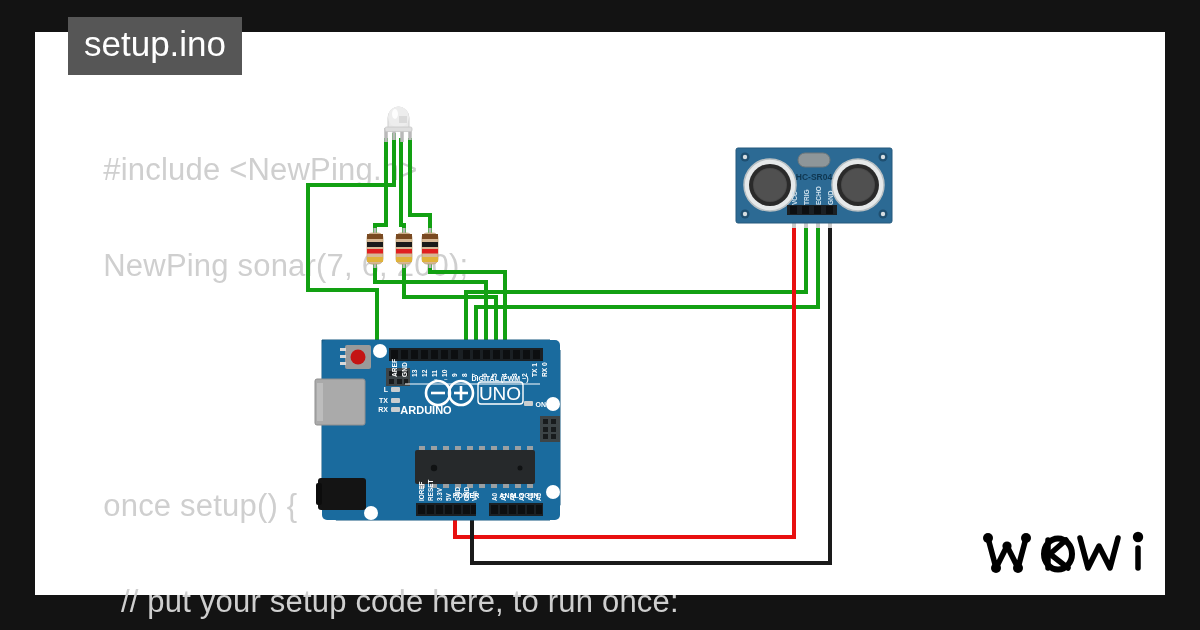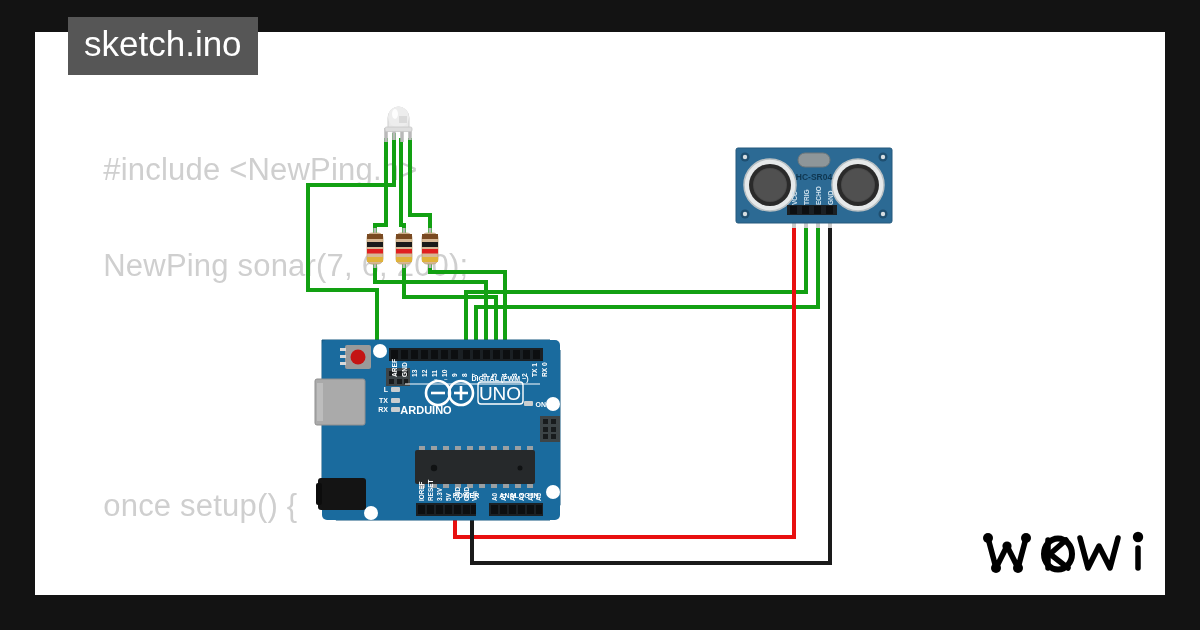--- a/index.html
+++ b/index.html
@@ -63,21 +63,21 @@
 <div id="stage">
 
   <div class="panel-shadow"></div>
   <div class="panel"></div>
 
   <div class="code">
     <span>#include &lt;NewPing.h&gt;</span><br>
     <span>NewPing sonar(7, 6, 200);</span><br>
     <span class="blank"></span>
     <span>once setup() {</span><br>
-    <br>
+    <span>  // put your setup code here, to run once:</span><br>
     <br>
     <br>
     <br>
     <br>
     
   </div>
 
   <svg class="circuit" viewBox="0 0 1200 630">
 
     <g fill="none" stroke-linecap="square">
@@ -404,21 +404,21 @@
       </g>
       <g fill="#c9cdcf">
         <rect x="391" y="387" width="9" height="5" rx="1"></rect>
         <rect x="391" y="398" width="9" height="5" rx="1"></rect>
         <rect x="391" y="407" width="9" height="5" rx="1"></rect>
         <rect x="524" y="401" width="9" height="5" rx="1"></rect>
       </g>
     </g>
   </svg>
 
-  <div class="badge">sketch.ino</div>
+  <div class="badge">setup.ino</div>
 
   <svg class="wokwi" viewBox="0 0 180 58">
     <g fill="none" stroke="#000000" stroke-width="5.5" stroke-linecap="round" stroke-linejoin="round">
       <path d="M 8 14 L 16 44 L 27 22 L 38 44 L 46 14"></path>
       <path d="M 100 14 L 108 44 L 119 22 L 130 44 L 138 14"></path>
       <path d="M 68 16 L 68 44"></path>
       <path d="M 86 16 L 70 30 L 88 44"></path>
       <path d="M 158 24 L 158 44"></path>
     </g>
     <ellipse cx="78" cy="30" rx="14" ry="15.5" fill="none" stroke="#000000" stroke-width="6"></ellipse>

